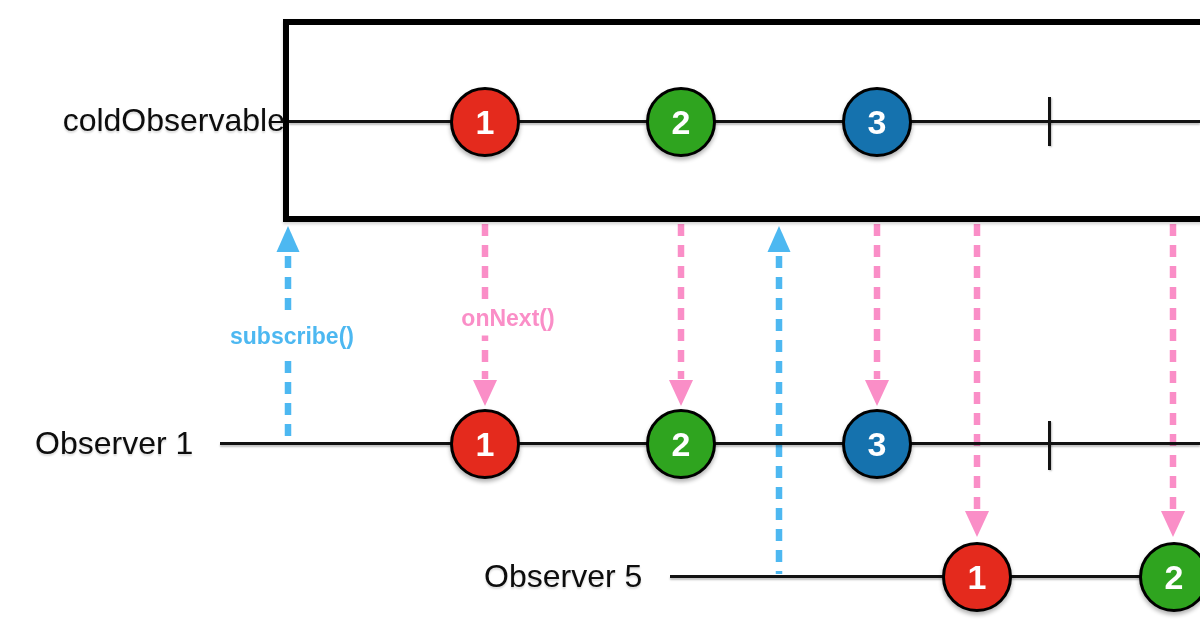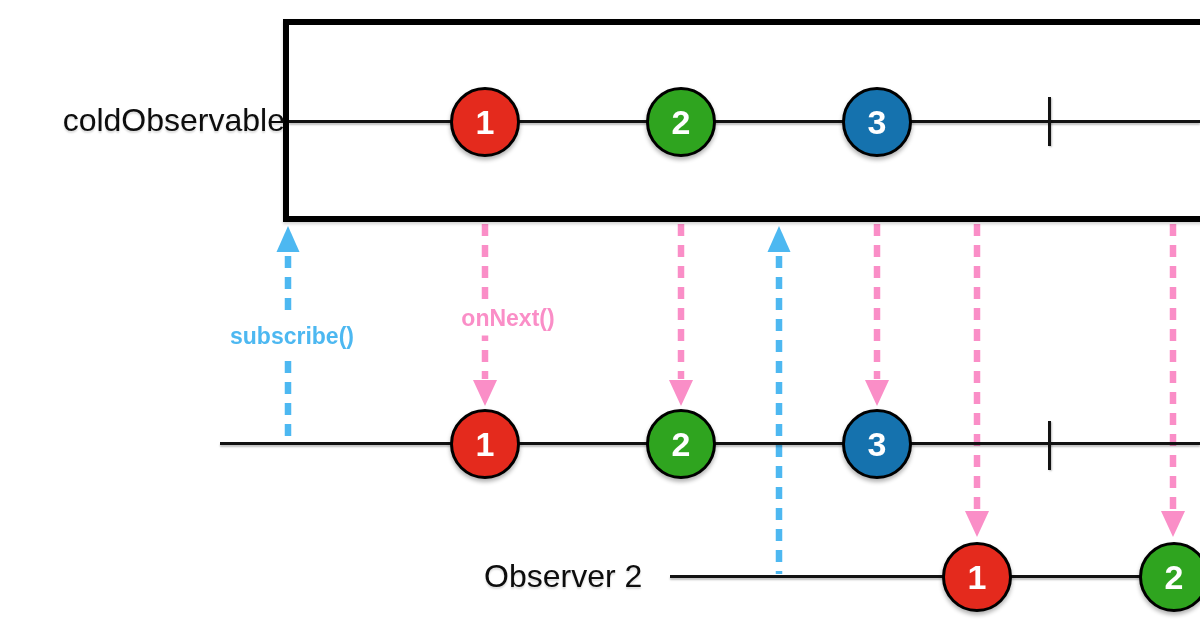--- a/index.html
+++ b/index.html
@@ -130,18 +130,19 @@
   </div>
 
   <div class="event c-red" style="left:942px;top:542px">
     <span>1</span>
   </div>
   <div class="event c-green" style="left:1139px;top:542px">
     <span>2</span>
   </div>
 
   <div class="row-label lbl-cold">coldObservable</div>
-  <div class="row-label lbl-obs2">Observer 2</div>
+  <div class="row-label lbl-obs1">Observer 1</div>
+  <div class="row-label lbl-obs2">Observer 5</div>
 
   <div class="arrow-label lbl-subscribe">subscribe()</div>
   <div class="arrow-label lbl-onnext">onNext()</div>
 
 </div>
 
 </body></html>

